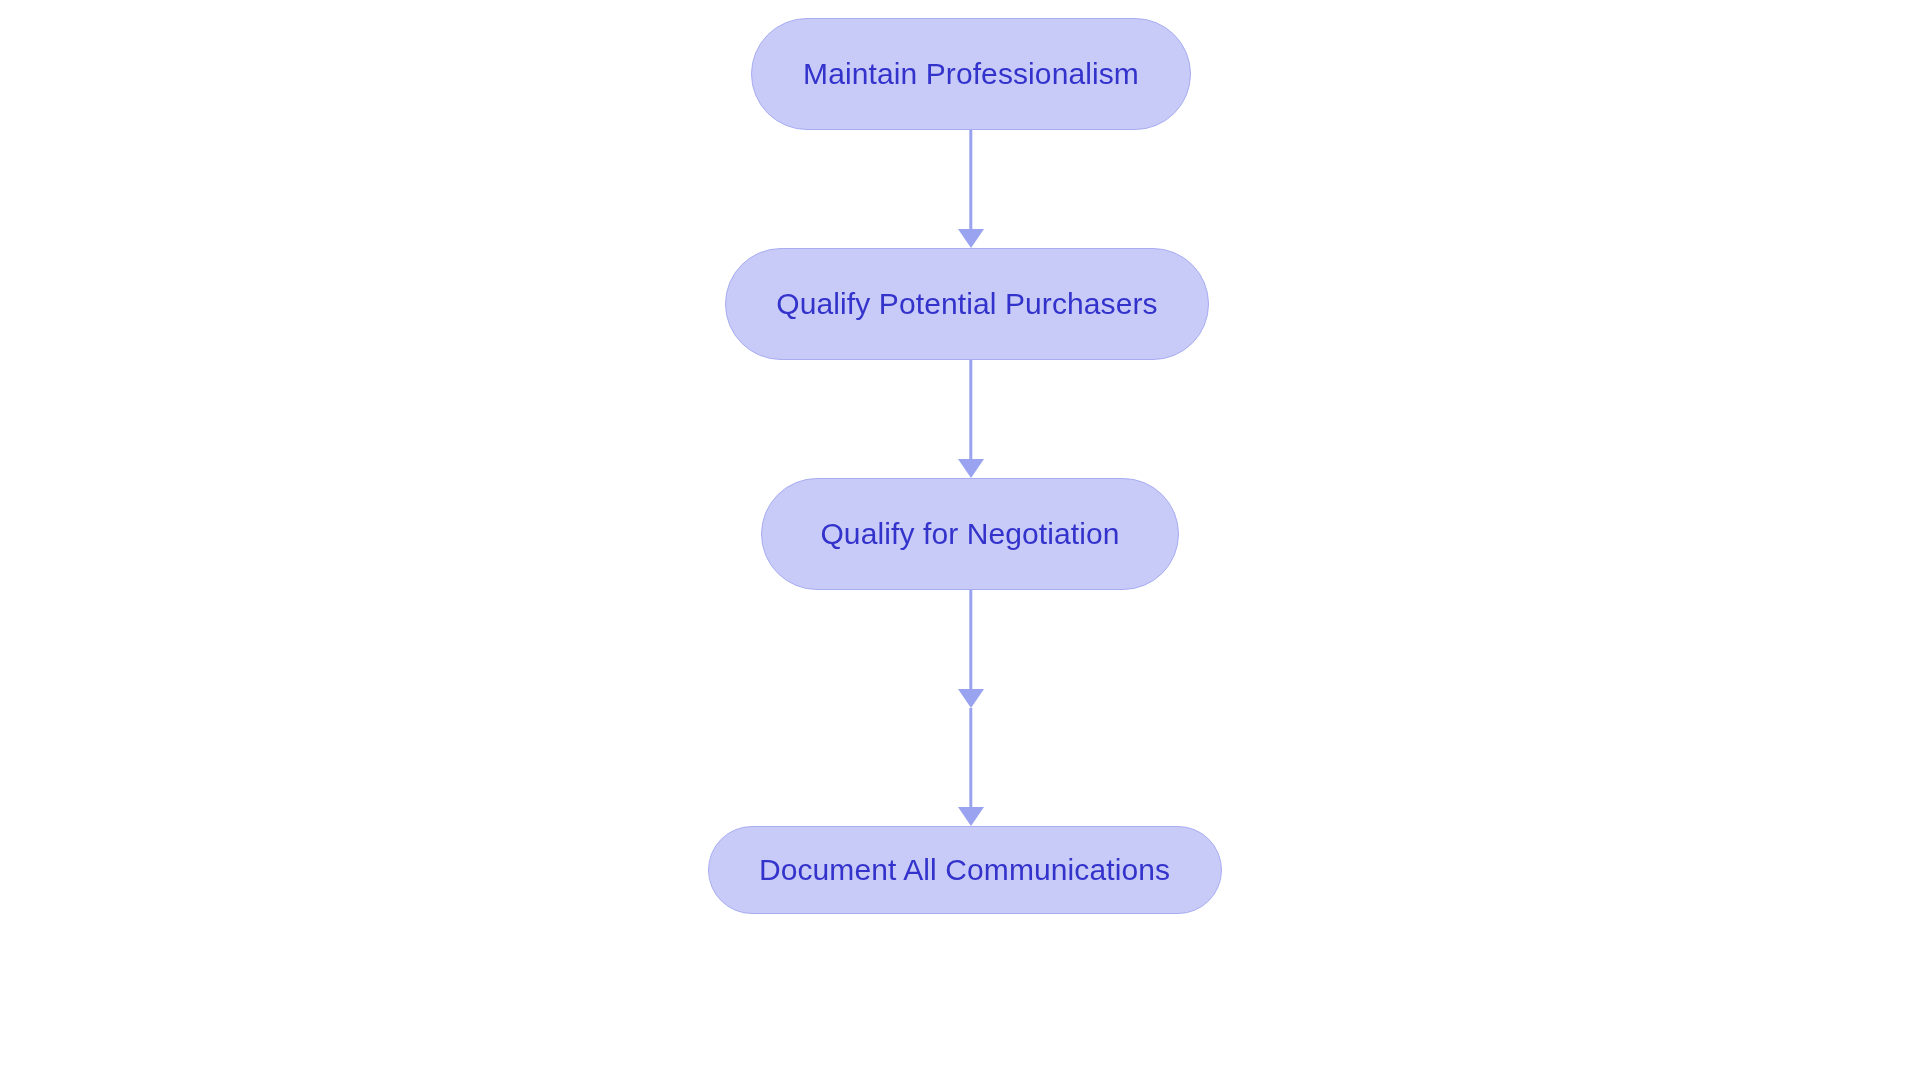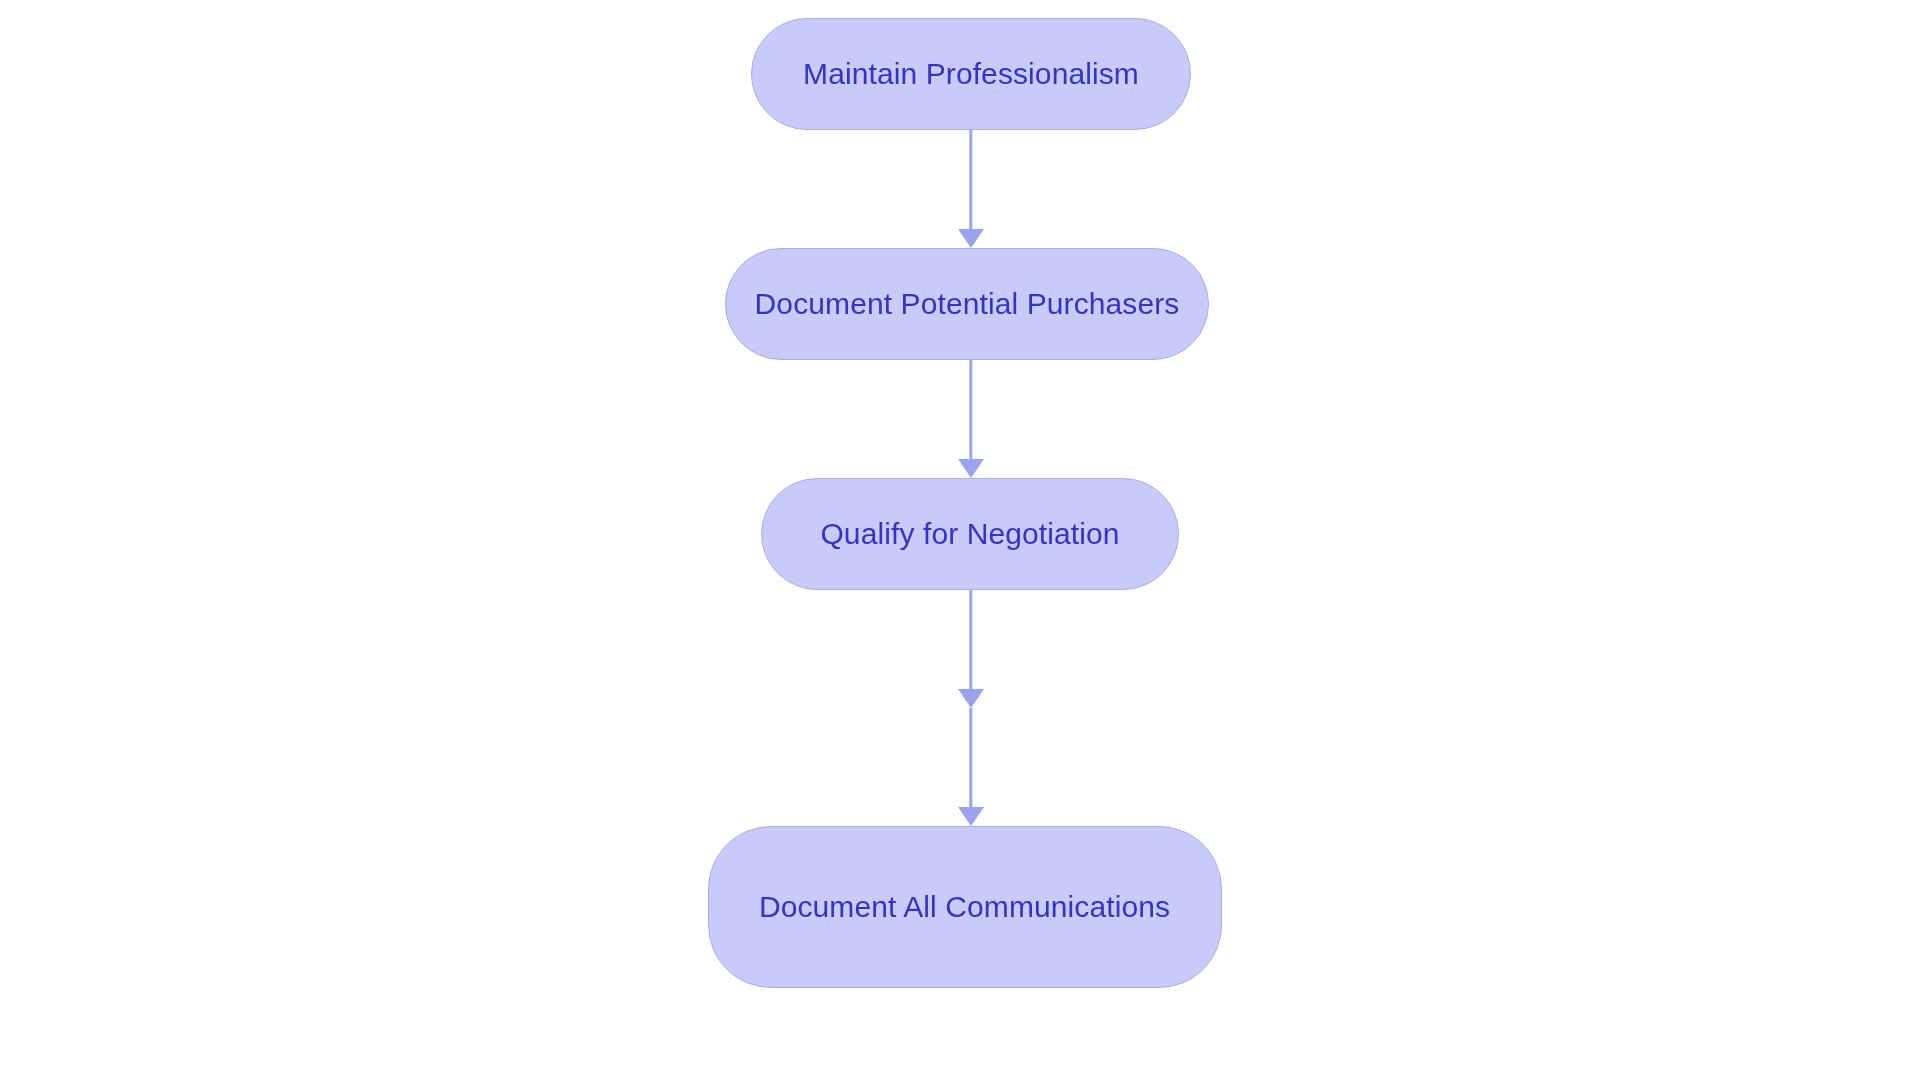--- a/index.html
+++ b/index.html
@@ -60,21 +60,21 @@
     white-space: nowrap;
     font-family: "Liberation Sans", "DejaVu Sans", sans-serif;
   }
 
   
   .flow-node.n0 { width: 440px; margin-left: 22px; }
   .flow-node.n1 { width: 484px; margin-left: 14px; }
   .flow-node.n2 { width: 418px; margin-left: 20px; }
   .flow-node.n3 { width: 402px; margin-left: 20px; }
   .flow-node.n4 { width: 514px; margin-left:  9px; }
-  .flow-node.n4 { height: 162px; border-radius: 63px; }
+  .flow-node.n4 { height: 88px; border-radius: 63px; }
 
   
   .flow-connector {
     position: relative;
     width: 26px;
     height: 118px;
     flex: 0 0 auto;
     margin-left: 22px;
   }
   .flow-connector .conn-line {
@@ -107,21 +107,21 @@
     <div class="flow-node n0">
       <span class="flow-node-label">Maintain Professionalism</span>
     </div>
 
     <div class="flow-connector">
       <div class="conn-line"></div>
       <div class="conn-arrowhead"></div>
     </div>
 
     <div class="flow-node n1">
-      <span class="flow-node-label">Document Potential Purchasers</span>
+      <span class="flow-node-label">Qualify Potential Purchasers</span>
     </div>
 
     <div class="flow-connector">
       <div class="conn-line"></div>
       <div class="conn-arrowhead"></div>
     </div>
 
     <div class="flow-node n2">
       <span class="flow-node-label">Qualify for Negotiation</span>
     </div>

